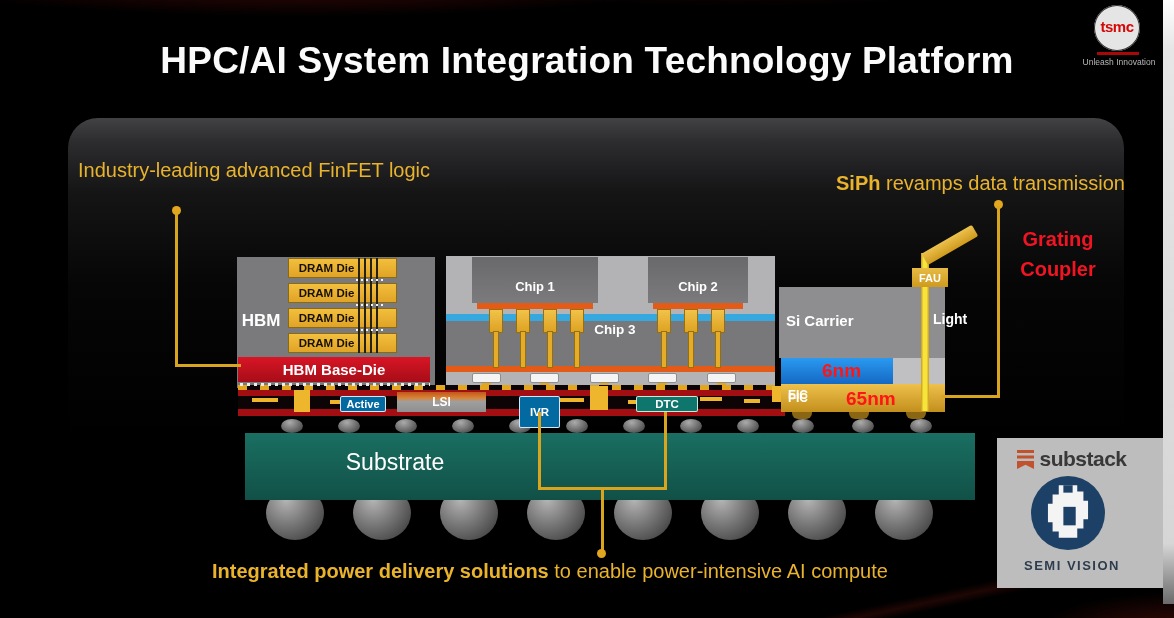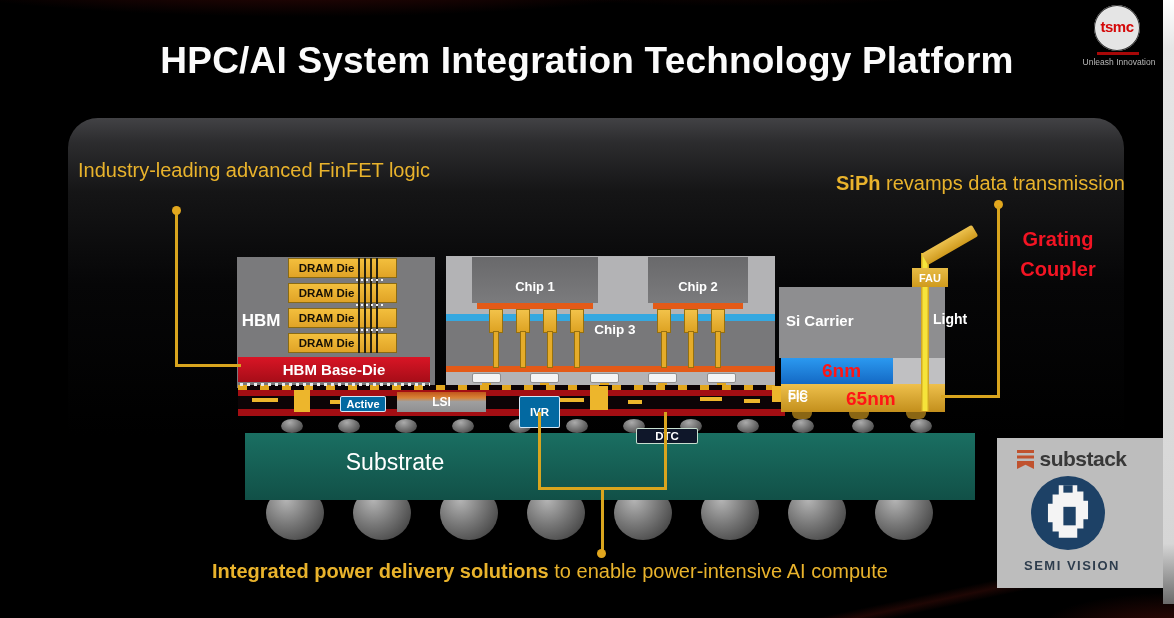--- a/index.html
+++ b/index.html
@@ -69,21 +69,21 @@
   .stub{top:383px;width:9px;height:9px;background:#E2A71E;z-index:3;}
   
   .interp{left:238px;top:385px;width:547px;height:31px;background:#0d0406;z-index:3;}
   .redbar{left:238px;width:547px;background:#A30E13;z-index:3;}
   .topstubs{left:238px;top:385px;width:547px;height:5px;z-index:3;
         background:repeating-linear-gradient(90deg,#E2A71E 0 9px,transparent 9px 22px);}
   .tr{background:#EDB62C;z-index:3;}
   .tag{z-index:5;color:#fff;font-weight:bold;font-size:11.5px;display:flex;align-items:center;
        justify-content:center;border-radius:2px;box-sizing:border-box;}
   .tag-blue{background:#0369a1;border:1.5px solid rgba(235,245,255,.9);}
-  .tag-green{background:#0f172a;border:1.5px solid rgba(220,245,225,.9);margin-top:32px;}
+  .tag-green{background:#0f766e;border:1.5px solid rgba(220,245,225,.9);}
   .lsi-chip{left:397px;top:392px;width:89px;height:20px;z-index:5;color:#fff;font-weight:bold;font-size:12px;
        display:flex;align-items:center;justify-content:center;
        background:linear-gradient(180deg,#c2571c 0%,#d98436 30%,#9f9f9f 48%,#8f8f91 100%);}
   
   .carrier{left:779px;top:287px;width:166px;height:71px;background:#8e8e90;z-index:2;}
   .carrier-label{left:786px;top:312px;color:#fff;font-size:15px;font-weight:bold;z-index:3;}
   .eic{left:781px;top:358px;width:112px;height:26px;background:linear-gradient(180deg,#2b99f0,#1469c4);z-index:3;}
   .lightcol{left:893px;top:358px;width:52px;height:27px;background:#c0c0c2;z-index:2;}
   .pic{left:781px;top:384px;width:164px;height:28px;background:linear-gradient(180deg,#eec04c,#c38f1c);z-index:3;}
   .small-wh{color:#fff;font-size:12px;font-weight:bold;z-index:4;}

